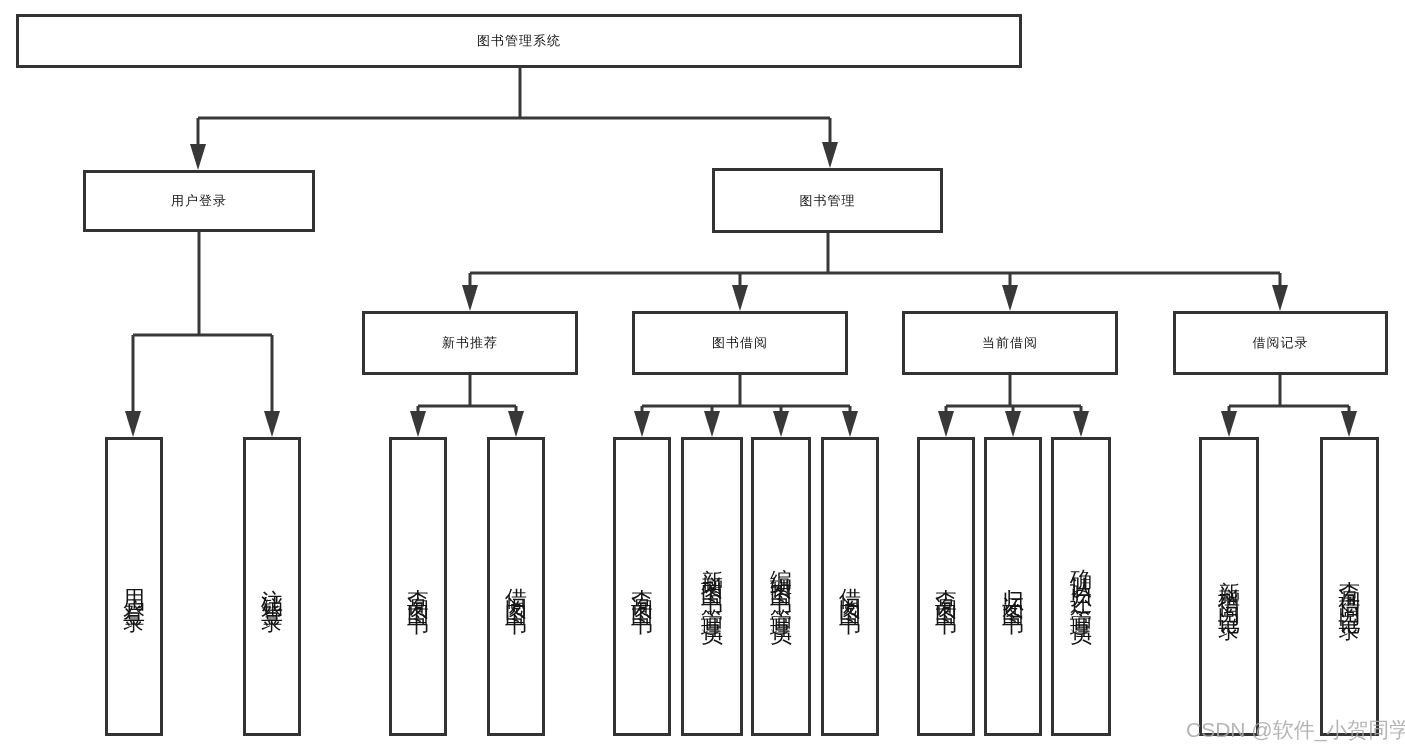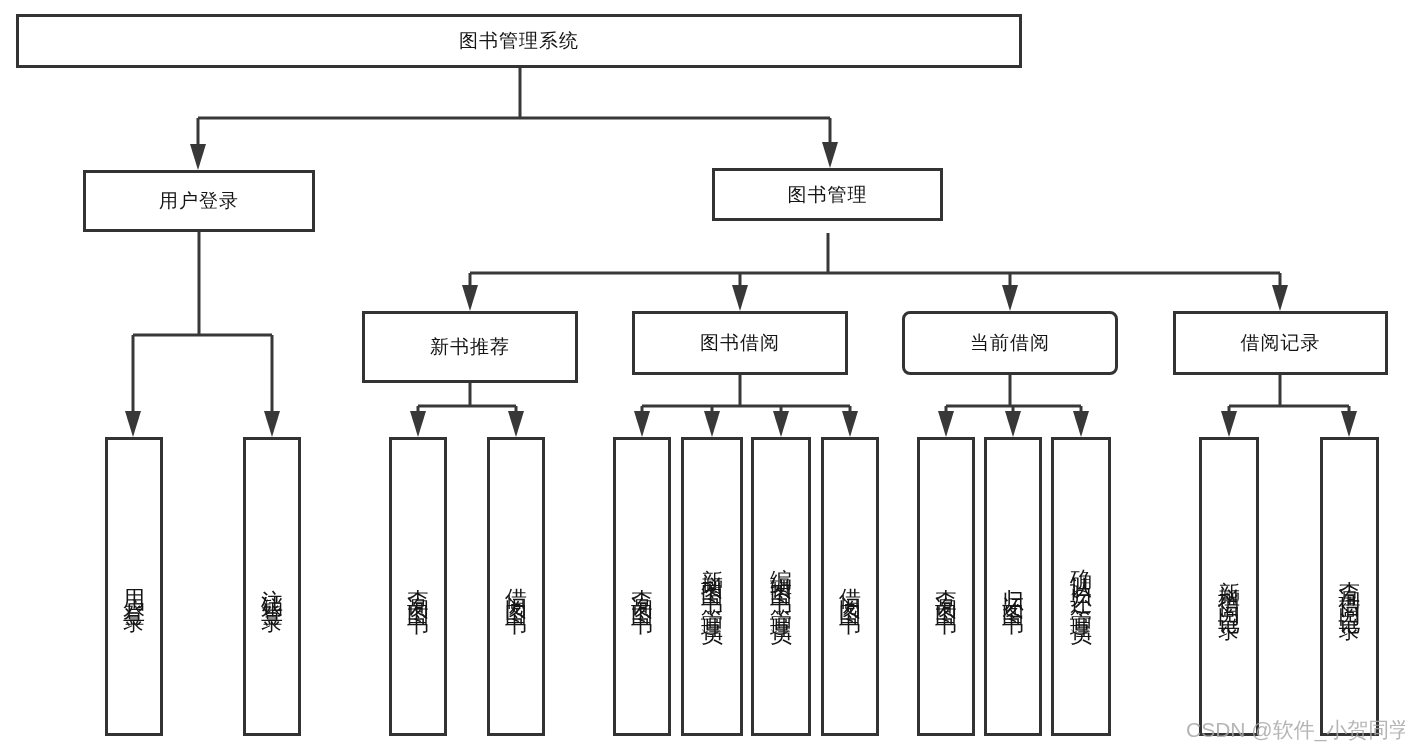--- a/index.html
+++ b/index.html
@@ -8,33 +8,33 @@
     background:#ffffff;
     font-family:"Liberation Sans","DejaVu Sans",sans-serif;
   }
   #connector-svg { position:absolute; left:0; top:0; width:1405px; height:747px; }
   .box {
     position:absolute; box-sizing:border-box;
     border:3px solid #333333; background:#ffffff;
     display:flex; align-items:center; justify-content:center;
     color:#151515;
   }
-  .h-box { font-size:19px; letter-spacing:1px; }
+  .h-box { font-size:13px; letter-spacing:1px; }
   .v-box {
     writing-mode:vertical-rl; text-orientation:mixed;
     font-size:22px; letter-spacing:8px; line-height:1;
     top:437px; height:299px; width:58px;
   }
   
   #n-root   { left:16px;  top:14px;  width:1006px; height:54px; }
   #n-user   { left:83px;  top:170px; width:232px;  height:62px; }
-  #n-mgmt   { left:712px; top:168px; width:231px;  height:53px; }
-  #n-rec    { left:362px; top:311px; width:216px;  height:72px; }
+  #n-mgmt   { left:712px; top:168px; width:231px;  height:65px; }
+  #n-rec    { left:362px; top:311px; width:216px;  height:64px; }
   #n-borrow { left:632px; top:311px; width:216px;  height:64px;align-items:center; }
-  #n-cur    { left:902px; top:311px; width:216px;  height:64px;border-radius:8px; }
+  #n-cur    { left:902px; top:311px; width:216px;  height:64px; }
   #n-hist   { left:1173px;top:311px; width:215px;  height:64px; }
   
   #l-u0 { left:105px; }  #l-u1 { left:243px; }
   #l-r0 { left:389px; }  #l-r1 { left:487px; }
   #l-b0 { left:613px; }  #l-b1 { left:681px; width:62px; }
   #l-b2 { left:751px; width:60px; } #l-b3 { left:821px; }
   #l-c0 { left:917px; }  #l-c1 { left:984px; }
   #l-c2 { left:1051px; width:60px; }
   #l-h0 { left:1199px; width:60px; } #l-h1 { left:1320px; width:59px; }
   #watermark {

